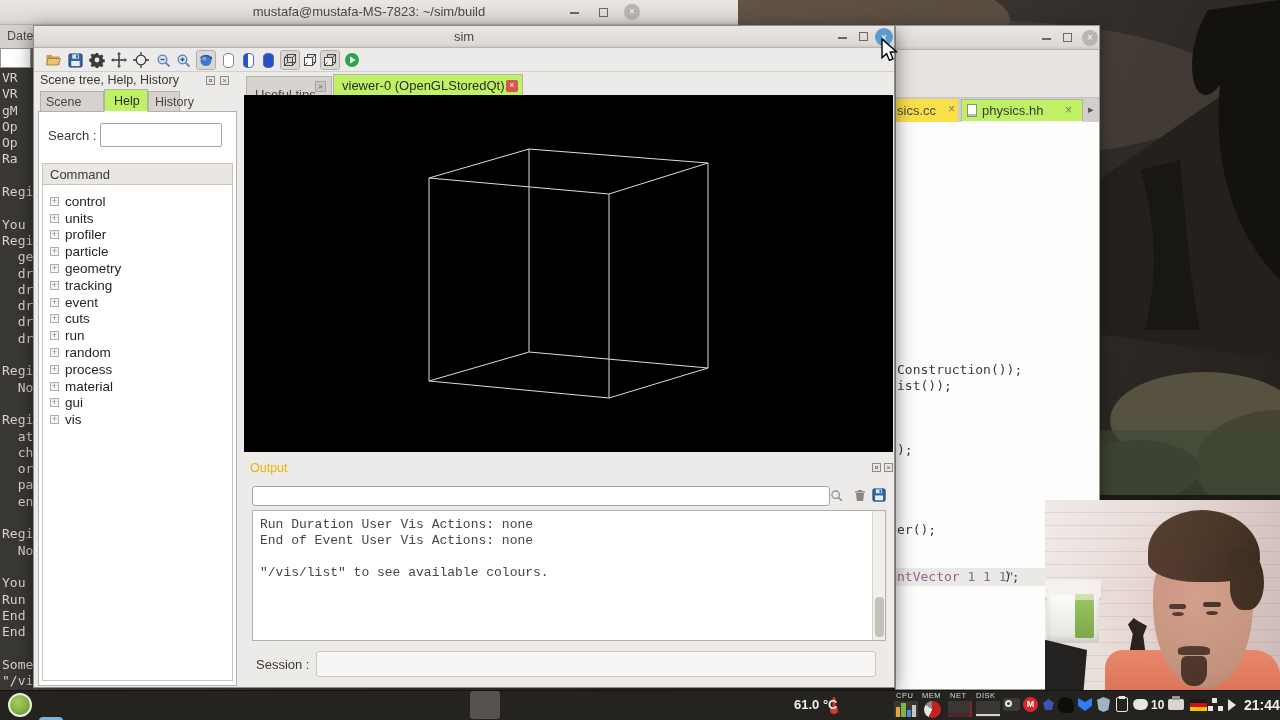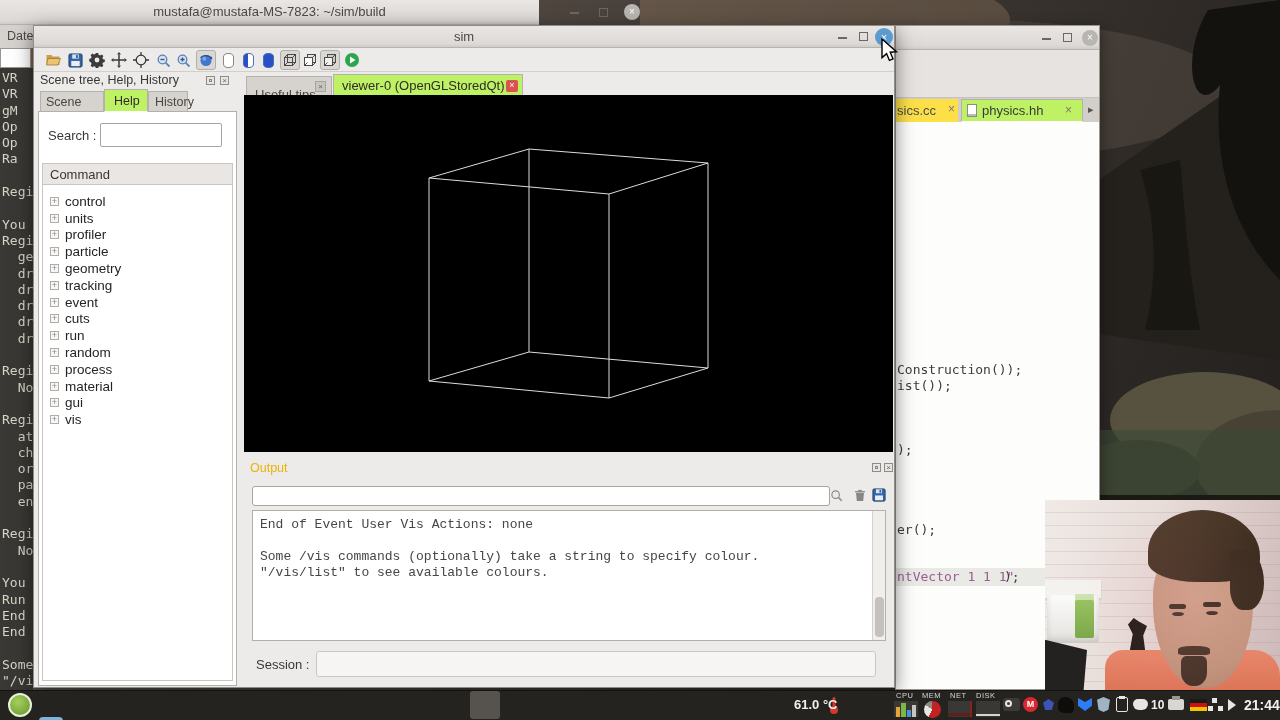--- a/index.html
+++ b/index.html
@@ -44,21 +44,21 @@
       <path d="M500 170 C520 230 515 290 505 330 L560 330 C548 270 545 210 540 160 Z" fill="#191712"></path>
       <ellipse cx="565" cy="420" rx="95" ry="48" fill="#57523f"></ellipse>
       <ellipse cx="640" cy="465" rx="85" ry="55" fill="#474233"></ellipse>
       <ellipse cx="498" cy="470" rx="62" ry="30" fill="#3b382c"></ellipse>
       <rect x="440" y="430" width="210" height="70" fill="#3c4a36" opacity="0.65"></rect>
       <rect x="440" y="495" width="210" height="230" fill="#1b1914"></rect>
     </svg>
   </div>
 
   <div>
-    <div class="abs titlebar" style="left:0;top:0;width:539px;height:25px">
+    <div class="abs titlebar" style="left:0;top:0;width:738px;height:25px">
       <div class="win-title">mustafa@mustafa-MS-7823: ~/sim/build</div>
     </div>
     <div class="abs tbtn-min" style="left:570px;top:12px"></div>
     <div class="abs tbtn-max" style="left:599px;top:8px"></div>
     <div class="abs tbtn-close" style="left:624px;top:4px">×</div>
     <div class="abs" style="left:0;top:25px;width:33px;height:23px;background:#d5d1cd">
       <span class="abs" style="left:7px;top:4px;color:#4a4a4a;font-size:12.5px">Date</span>
     </div>
     <div class="abs" style="left:0;top:48px;width:31px;height:20px;background:#fff;border:1px solid #9a9691"></div>
     <div class="abs" style="left:0;top:68px;width:33px;height:622px;background:#3a3834"></div>
@@ -235,21 +235,21 @@
         </svg>
     </div>
 
     <span class="abs" style="left:40px;top:73px;font-size:12.5px;color:#3a3733">Scene tree, Help, History</span>
     <div class="abs dock-icon" style="left:206px;top:76px">
         <span style="display:block;width:3px;height:3px;border:1px solid #8a8682;margin:1.5px auto"></span>
       </div>
     <div class="abs dock-icon" style="left:220px;top:76px">×</div>
     <div class="abs tab-inactive" style="left:40px;top:91px;width:64px;height:21px;font-size:12.5px;padding:3px 0 0 5px">Scene tree</div>
     <div class="abs tab-active" style="left:104px;top:89px;width:44px;height:23px;font-size:12.5px;padding:4px 0 0 9px;z-index:2">Help</div>
-    <div class="abs tab-inactive" style="left:148px;top:91px;width:40px;height:21px;font-size:12.5px;padding:3px 0 14px 6px">History</div>
+    <div class="abs tab-inactive" style="left:148px;top:91px;width:32px;height:21px;font-size:12.5px;padding:3px 0 14px 6px">History</div>
     <div class="abs" style="left:38px;top:111px;width:199px;height:575px;background:#fff;border:1px solid #b3afab"></div>
     <span class="abs" style="left:48px;top:128px;color:#3a3733">Search :</span>
     <input class="abs qt-input" style="left: 100px; top: 123px; width: 122px; height: 24px;">
     <div class="abs" style="left:42px;top:163px;width:191px;height:518px;border:1px solid #c9c5c1;background:#fff">
       <div style="height:21px;background:#e9e6e3;border-bottom:1px solid #c9c5c1;padding:3px 0 0 7px;color:#3a3733">Command</div>
       <div style="padding-top:8px">
 
       <div class="tree-item">
           <span class="expander">+</span>
           <span class="tree-label">control</span>
@@ -344,23 +344,23 @@
       </svg>
     <svg class="abs" style="left:872px;top:488px" width="14" height="14" viewBox="0 0 16 16">
         <rect x="1" y="1" width="14" height="14" rx="1.5" fill="#3465a4" stroke="#1f3f68"></rect>
         <rect x="4.5" y="1.5" width="7" height="4.5" fill="#d6e4f4"></rect>
         <rect x="8.5" y="2.2" width="2" height="3.2" fill="#3465a4"></rect>
         <rect x="3.5" y="8.5" width="9" height="5.5" fill="#e9eef6"></rect>
       </svg>
     <div class="abs" style="left:252px;top:510px;width:634px;height:131px;background:#fff;border:1px solid #b3afab"></div>
     <div class="abs" style="left:260px;top:517px;width:610px;height:118px;overflow:hidden">
 
+        <div class="out-line"><span>Run Duration User Vis Actions: none</span></div>
         <div class="out-line"><span>End of Event User Vis Actions: none</span></div>
         <div class="out-line"><span></span></div>
-        <div class="out-line"><span>Some /vis commands (optionally) take a string to specify colour.</span></div>
         <div class="out-line"><span>"/vis/list" to see available colours.</span></div>
       </div>
     <div class="abs" style="left:872px;top:511px;width:13px;height:129px;background:#f1efec;border-left:1px solid #d5d2ce">
       <div class="abs" style="left:2px;top:86px;width:9px;height:40px;background:#c5c1bd;border-radius:4px"></div>
     </div>
     <span class="abs" style="left:256px;top:657px;color:#3a3733">Session :</span>
     <input class="abs qt-input" style="left: 316px; top: 651px; width: 560px; height: 26px; background: rgb(246, 245, 243); border-color: rgb(202, 198, 194); border-radius: 3px;">
   </div>
 
   <div class="abs" style="left:1045px;top:500px;width:235px;height:190px;overflow:hidden;background:linear-gradient(105deg,#f0eae7 0%,#e7ddd9 40%,#dbcbc8 70%,#cdb9b8 100%)">

